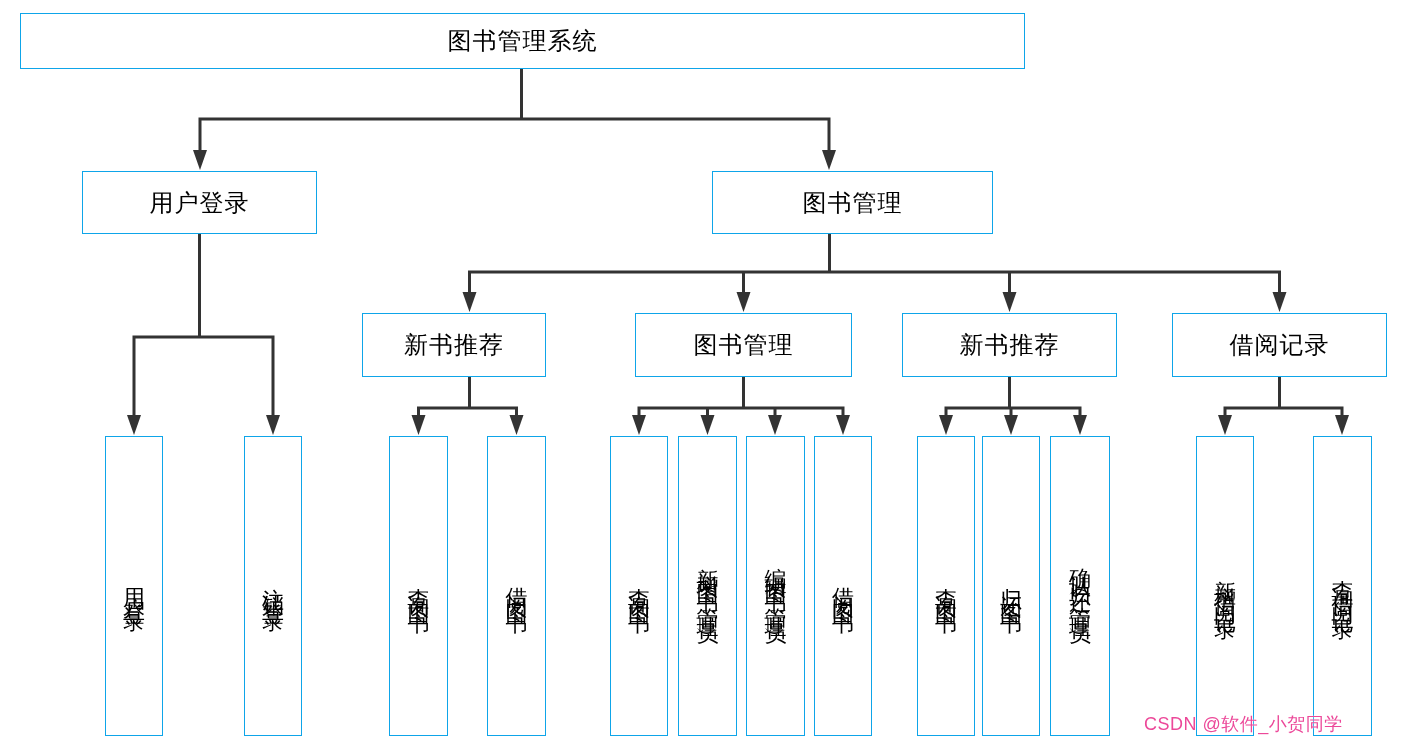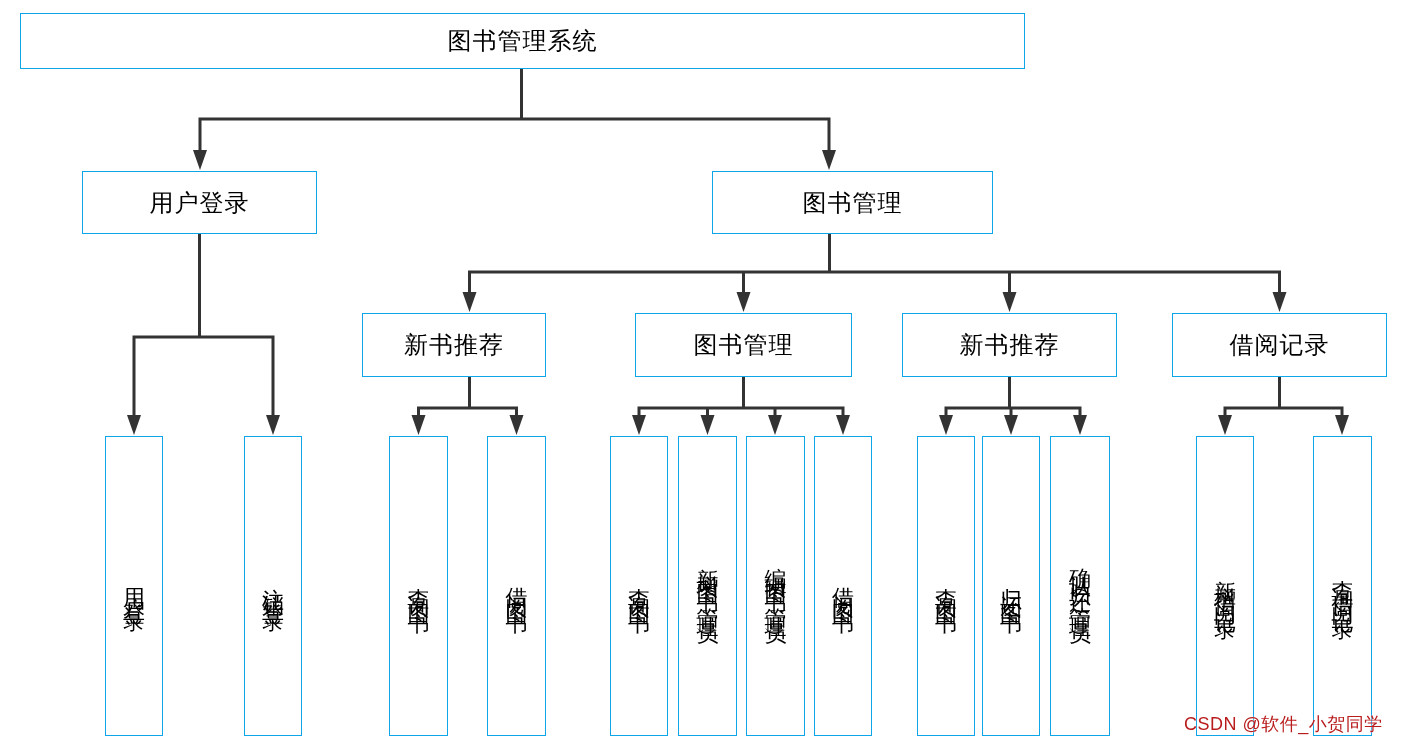--- a/index.html
+++ b/index.html
@@ -36,25 +36,25 @@
   .node.v span {
     writing-mode: vertical-rl;
     text-orientation: mixed;
     font-size: 22px;
     letter-spacing: 8px;
     line-height: 1;
     white-space: nowrap;
   }
   .watermark {
     position: absolute;
-    left: 1184px;
+    left: 1144px;
     top: 712px;
     font-size: 18px;
     letter-spacing: 0.5px;
-    color: #b91c1c;
+    color: #ec4899;
     text-shadow: 0 0 2px #ffffff;
     z-index: 5;
     white-space: nowrap;
   }
 </style>
 </head>
 <body>
 
 <div class="canvas">
 

